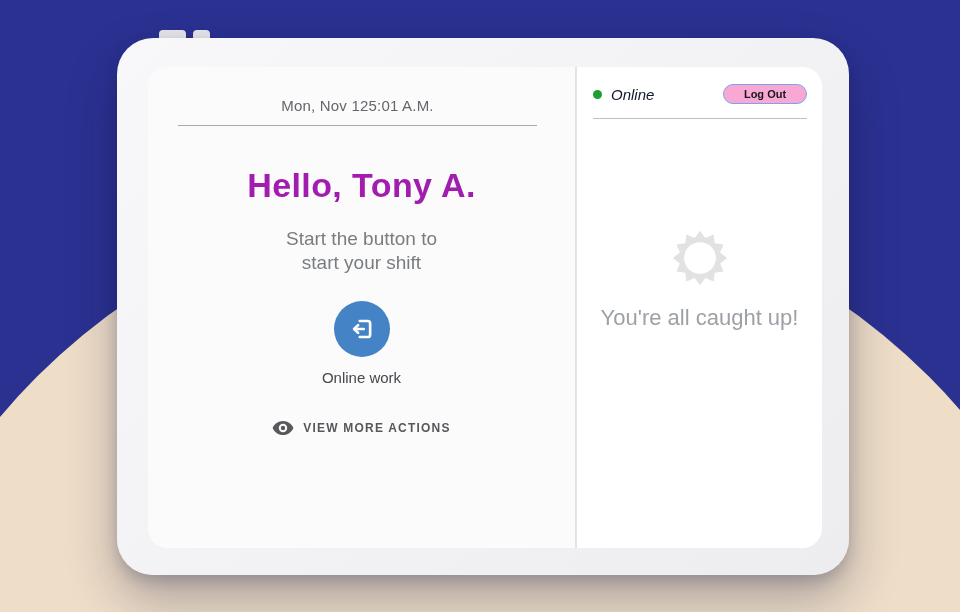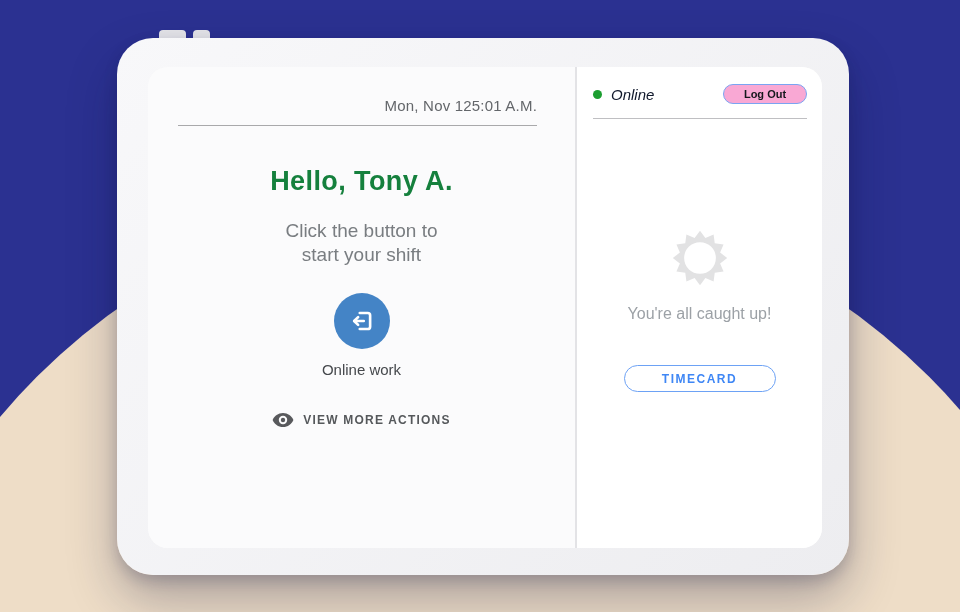--- a/index.html
+++ b/index.html
@@ -32,25 +32,25 @@
 
   
   .panel-left {
     width:429px; background:#fbfbfc; border-right:2px solid #e3e3e6;
     display:flex; flex-direction:column; align-items:center;
   }
   .lp-header {
     width:100%; padding:30px 38px 0 30px;
   }
   .lp-header-inner {
-    display:flex; justify-content:flex-end; align-items:baseline;
+    display:flex; justify-content:center; align-items:baseline;
     border-bottom:1px solid #a9a9ab; padding-bottom:11px;
   }
   .lp-date, .lp-time { font-size:15px; color:#63666a; letter-spacing:.2px; }
-  .greeting { margin-top:40px; font-size:27px; font-weight:bold; color:#15803d; letter-spacing:.4px; }
+  .greeting { margin-top:40px; font-size:34px; font-weight:bold; color:#a21caf; letter-spacing:.4px; }
   .instruction {
     margin-top:22px; font-size:19px; line-height:24px; color:#797d81;
     text-align:center; max-width:182px;
   }
   .timer { margin-top:20px; font-size:36px; color:#97989a; letter-spacing:2px; }
   .start-btn {
     margin-top:26px; width:56px; height:56px; border-radius:50%;
     background:#4484c6; border:none; display:flex; align-items:center; justify-content:center;
     cursor:pointer;
   }
@@ -72,21 +72,21 @@
   }
   .status { display:flex; align-items:center; gap:9px; }
   .status-dot { width:9px; height:9px; border-radius:50%; background:#1c9e30; }
   .status-label { font-size:15px; color:#0f172a;font-style:italic; }
   .logout-btn {
     width:84px; height:20px; border-radius:13px; background:#f9a8d4;
     border:1.5px solid #7aa4f2; font-family:"Liberation Sans",sans-serif;
     font-size:11px; font-weight:bold; color:#15171c; cursor:pointer;
   }
   .sun-wrap { margin-top:110px; }
-  .empty-msg { margin-top:14px; font-size:16px; color:#9ca1a6; }
+  .empty-msg { margin-top:14px; font-size:22px; color:#9ca1a6; }
   .timecard-btn {
     margin-top:42px; width:152px; height:27px; border-radius:14px; background:#ffffff;
     border:1.5px solid #6da2f5; font-family:"Liberation Sans",sans-serif;
     font-size:12px; font-weight:bold; letter-spacing:1.5px; color:#3f87f5; cursor:pointer;
   }
 </style>
 </head>
 <body>
 
 <div class="bg-circle"></div>
@@ -100,21 +100,21 @@
     <div class="panel-left">
       <div class="lp-header">
         <div class="lp-header-inner">
           <span class="lp-date">Mon, Nov 12</span>
           <span class="lp-time">5:01 A.M.</span>
         </div>
       </div>
 
       <div class="greeting">Hello, Tony A.</div>
 
-      <div class="instruction">Click the button to start your shift</div>
+      <div class="instruction">Start the button to start your shift</div>
 
 
       <button class="start-btn">
         <span style="display:flex;">
           <svg width="30" height="30" viewBox="0 0 24 24" fill="none">
             <path d="M10.2 5.6 H16.6 A1.9 1.9 0 0 1 18.5 7.5 V16.5 A1.9 1.9 0 0 1 16.6 18.4 H10.2" stroke="#ffffff" stroke-width="2.1" stroke-linecap="round"></path>
             <path d="M6 12 H13.4" stroke="#ffffff" stroke-width="2.1" stroke-linecap="round"></path>
             <path d="M8.9 8.9 L5.7 12 L8.9 15.1" stroke="#ffffff" stroke-width="2.1" stroke-linecap="round" stroke-linejoin="round"></path>
           </svg>
         </span>
@@ -146,17 +146,16 @@
 
       <div class="sun-wrap">
         <svg width="58" height="58" viewBox="0 0 64 64">
           <polygon fill="#e2e2e3" points="32,2 37.95,9.8 47,6.02 48.26,15.74 57.98,17 54.2,26.05 62,32 54.2,37.95 57.98,47 48.26,48.26 47,57.98 37.95,54.2 32,62 26.05,54.2 17,57.98 15.74,48.26 6.02,47 9.8,37.95 2,32 9.8,26.05 6.02,17 15.74,15.74 17,6.02 26.05,9.8"></polygon>
           <circle cx="32" cy="32" r="17.5" fill="#ffffff"></circle>
         </svg>
       </div>
 
       <div class="empty-msg">You're all caught up!</div>
 
-      <button class="timecard-btn">TIMECARD</button>
     </div>
 
   </div>
 </div>
 
 </body></html>

